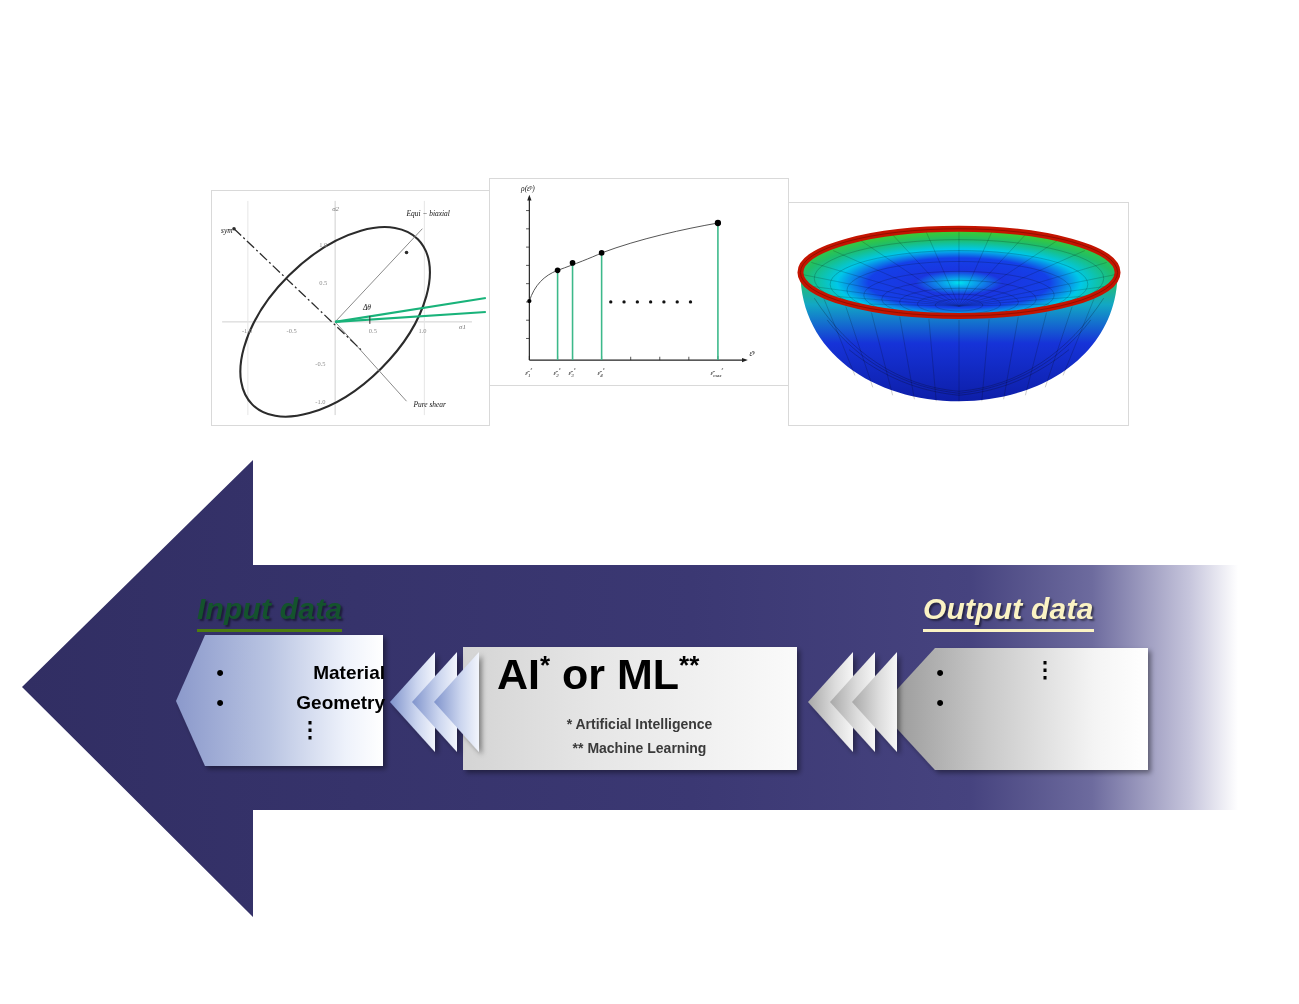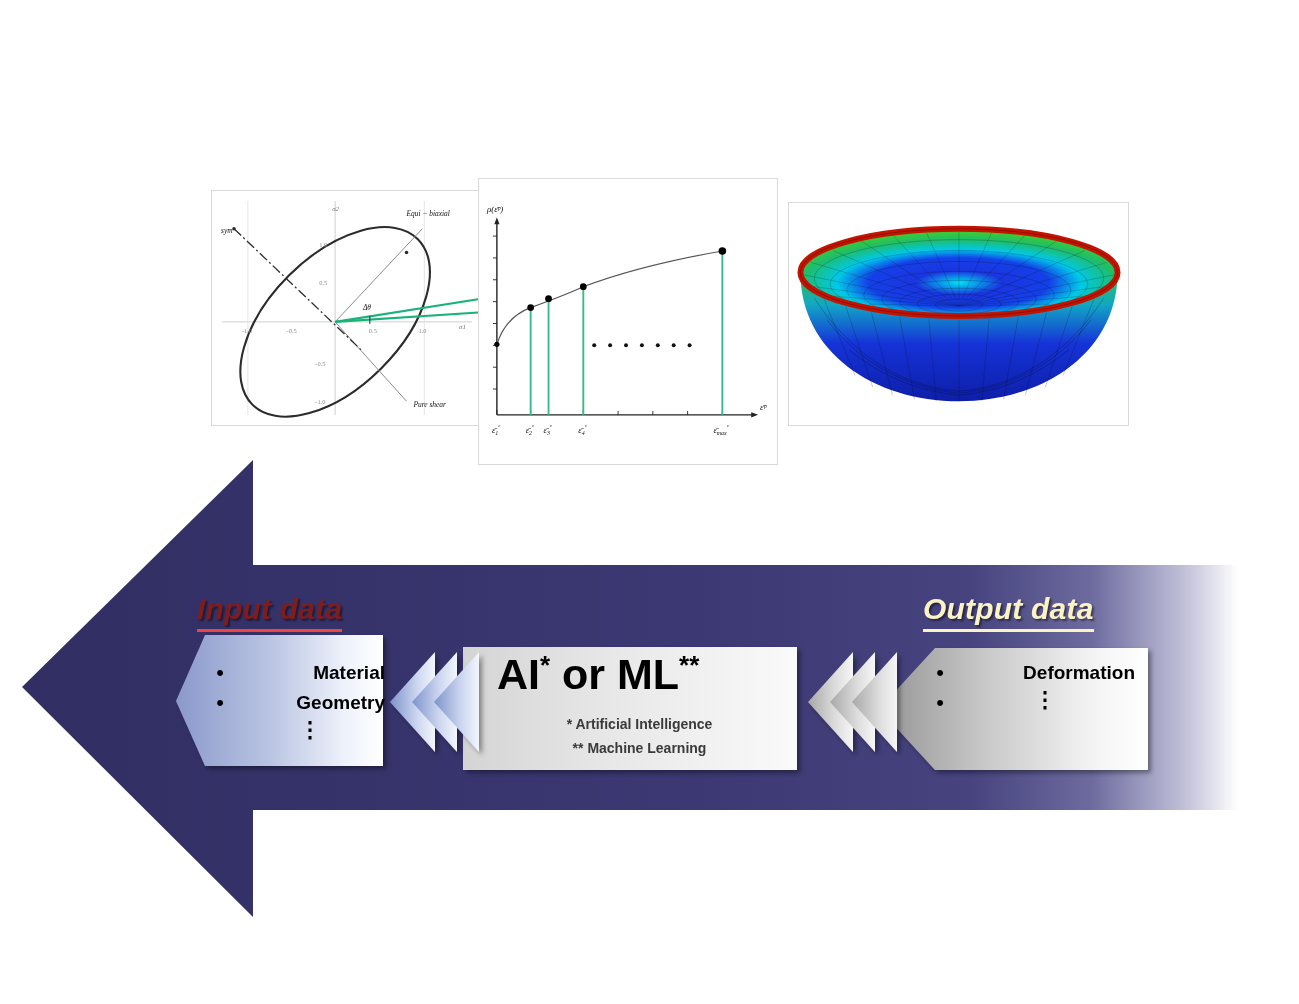--- a/index.html
+++ b/index.html
@@ -4,37 +4,37 @@
 <style>
   html,body{margin:0;padding:0;background:#fff;}
   body{width:1299px;height:1004px;position:relative;overflow:hidden;
        font-family:"Liberation Sans",sans-serif;}
 
   .stage{position:absolute;left:0;top:0;width:1299px;height:1004px;}
 
   
   .panel{position:absolute;background:#fff;border:1px solid #d9d9d9;box-sizing:border-box;}
   #panel-yield{left:211px;top:190px;width:279px;height:236px;}
-  #panel-hard {left:478px;top:178px;width:300px;height:287px;}
+  #panel-hard {left:489px;top:178px;width:300px;height:208px;}
   #panel-part {left:788px;top:202px;width:341px;height:224px;}
 
   .panel svg{display:block;width:100%;height:100%;}
 
   .mathlabel{font-family:"Liberation Serif",serif;font-style:italic;}
 
   
   #banner{position:absolute;left:0px;top:452px;width:1299px;height:480px;}
   #banner svg{display:block;width:100%;height:100%;}
 
   
   .ov{position:absolute;}
 
   .hdr{font-weight:bold;font-style:italic;font-size:30px;letter-spacing:.2px;
        white-space:nowrap;padding-bottom:3px;}
-  #hdr-input{left:197px;top:592px;color:#7f1d1d;border-bottom:3px solid #ef4444;
+  #hdr-input{left:197px;top:592px;color:#14532d;border-bottom:3px solid #4d7c0f;
              text-shadow:2px 2px 2px rgba(0,0,0,.45);}
   #hdr-output{left:923px;top:592px;color:#fbf3c4;border-bottom:3px solid #fbf3c4;
               text-shadow:2px 2px 2px rgba(0,0,0,.45);}
 
   .boxtxt{position:absolute;color:#000;font-weight:bold;font-size:19px;line-height:30px;
           text-align:right;white-space:nowrap;}
   .bullets{position:absolute;font-size:22px;line-height:30px;color:#000;}
   .vdots{font-weight:bold;font-size:22px;line-height:12px;text-align:center;letter-spacing:0;}
 
   #ai-title{position:absolute;left:497px;top:650px;width:265px;
@@ -354,19 +354,18 @@
     <div>** Machine Learning</div>
   </div>
 
   <div class="ov" style="left:925px;top:658px;width:210px;">
     <div style="display:flex;align-items:flex-start;">
       <div class="bullets" style="position:relative;width:30px;text-align:center;">
         <div>•</div>
         <div>•</div>
       </div>
       <div style="flex:1;text-align:center;">
-        <div class="boxtxt" style="position:relative;width:100%;">Deformation</div>
         <div class="vdots" style="margin-top:6px;">⋮</div>
       </div>
     </div>
   </div>
 
 </div>
 
 </body></html>

